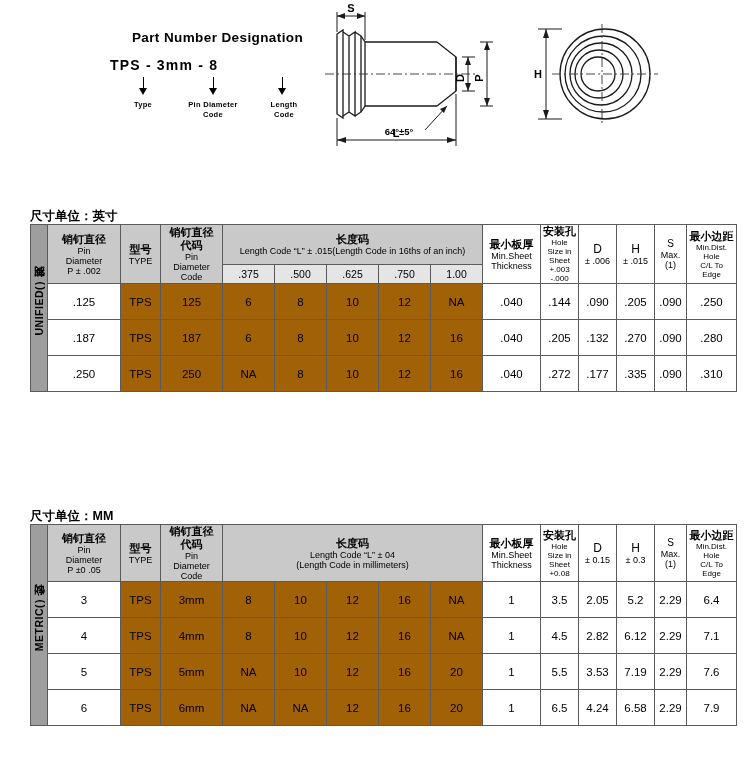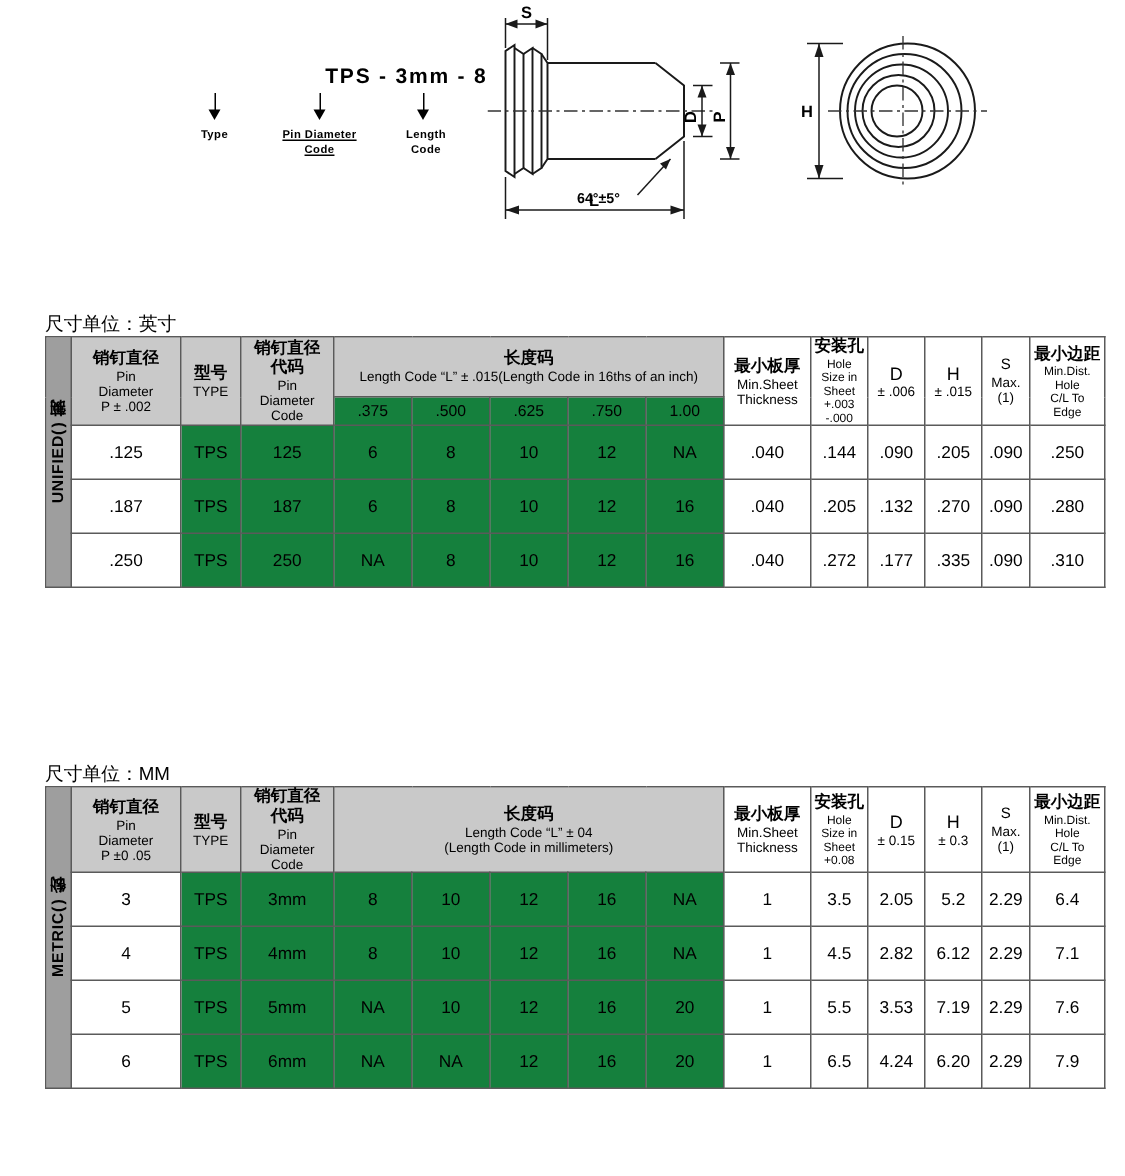--- a/index.html
+++ b/index.html
@@ -33,21 +33,21 @@
     font-weight: bold;
     letter-spacing: 0.4px;
     text-align: center;
     white-space: nowrap;
   }
   #pn-code {
     margin-top: 12px;
     font-size: 14px;
     font-weight: bold;
     letter-spacing: 1.2px;
-    text-align: right;
+    text-align: left;
     white-space: nowrap;
   }
   .pn-arrows {
     position: relative;
     height: 22px;
     margin-top: 4px;
   }
   .pn-arrow {
     position: absolute;
     width: 0; height: 0;
@@ -91,21 +91,21 @@
   #side-view { left: 325px; top: 2px; }
   #end-view  { left: 510px; top: 2px; }
 
   
   .section { position: absolute; left: 30px; }
   #section-unified { top: 208px; }
   #section-metric  { top: 508px; }
 
   .unit-cn {
     font-size: 12.5px;
-    font-weight: normal;
+    font-weight: bold;
     line-height: 16px;
     white-space: nowrap;
   }
   .unit-en {
     font-size: 12.5px;
     font-weight: bold;
     line-height: 16px;
     margin-bottom: 4px;
     white-space: nowrap;
   }
@@ -176,51 +176,52 @@
     display: block;
     line-height: 12px;
   }
 
   
   td.dat {
     height: 35px;
     font-size: 11.5px;
     background: #ffffff;
   }
-  td.dat.gray { background: #15803d; }
-  td.sub { background: #15803d; font-size: 10.5px; height: 18px; }
+  td.dat.gray { background: #a16207; }
+  td.sub { background: #e5e5e5; font-size: 10.5px; height: 18px; }
 
   .tall { height: 56px; }
 </style>
 </head>
 <body>
 
 <div id="top-area">
 
   <div id="pn-block">
+    <div id="pn-title">Part Number Designation</div>
     <div id="pn-code">TPS -  3mm   - 8</div>
 
     <div class="pn-arrows">
       <div class="pn-arrow" style="left:33px;">
         <div class="shaft"></div>
           <div class="head"></div>
       </div>
       <div class="pn-arrow" style="left:103px;">
         <div class="shaft"></div>
           <div class="head"></div>
       </div>
       <div class="pn-arrow" style="left:172px;">
         <div class="shaft"></div>
           <div class="head"></div>
       </div>
     </div>
 
     <div class="pn-labels">
       <div class="pn-label" style="left:33px;">Type</div>
-      <div class="pn-label" style="left:103px;text-decoration:underline;">
+      <div class="pn-label" style="left:103px;">
         <span>Pin Diameter</span><br>
         <span>Code</span>
       </div>
       <div class="pn-label" style="left:174px;">
         <span>Length</span><br>
         <span>Code</span>
       </div>
     </div>
   </div>
 
@@ -588,19 +589,19 @@
         <td class="dat gray">TPS</td>
         <td class="dat gray">6mm</td>
         <td class="dat gray">NA</td>
         <td class="dat gray">NA</td>
         <td class="dat gray">12</td>
         <td class="dat gray">16</td>
         <td class="dat gray">20</td>
         <td class="dat">1</td>
         <td class="dat">6.5</td>
         <td class="dat">4.24</td>
-        <td class="dat">6.20</td>
+        <td class="dat">6.58</td>
         <td class="dat">2.29</td>
         <td class="dat">7.9</td>
       </tr>
     </tbody>
   </table>
 </div>
 
 </body></html>

